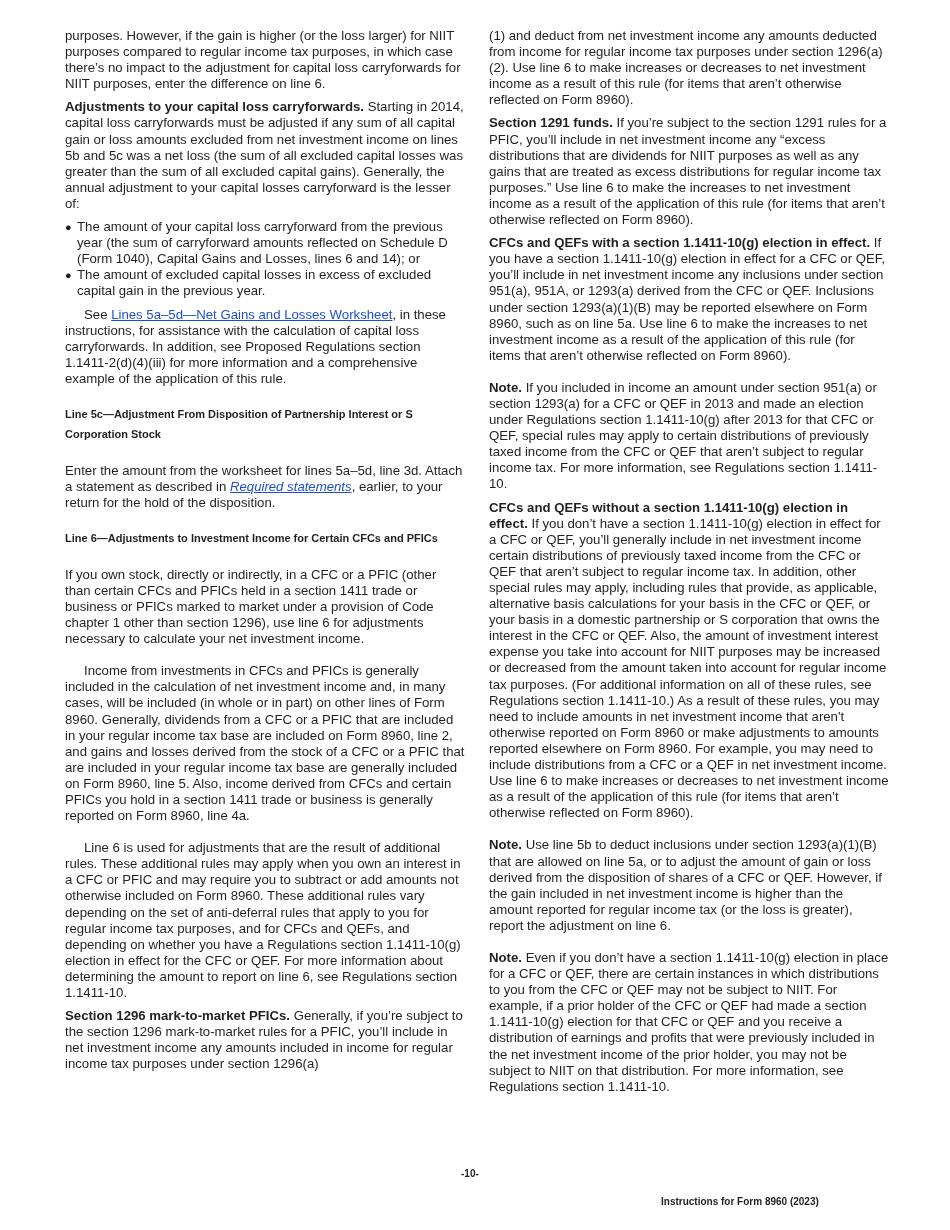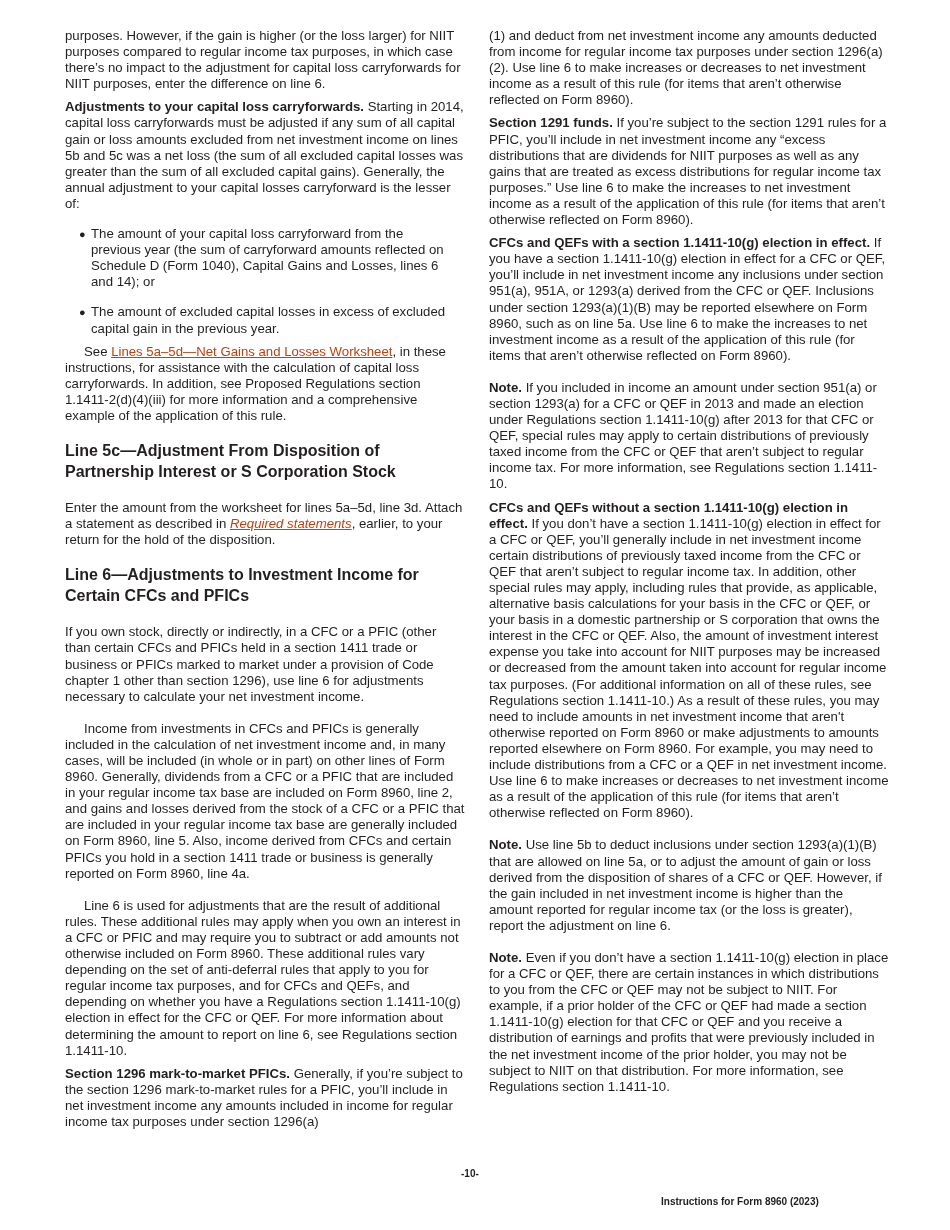--- a/index.html
+++ b/index.html
@@ -5,25 +5,25 @@
   html, body { margin: 0; padding: 0; background: #ffffff; }
   body { width: 950px; height: 1230px; position: relative; overflow: hidden;
          font-family: "Liberation Sans", sans-serif; color: #231f20; }
   .col { position: absolute; top: 28px; width: 400px; font-size: 13.2px; line-height: 16.1px; }
   .col.left { left: 65px; }
   .col.right { left: 489px; }
   p { margin: 0 0 7px 0; }
   p.sp { margin-bottom: 16px; }
   .b { font-weight: bold; }
   .ind { text-indent: 19px; }
-  .bullet { padding-left: 12px; text-indent: -12px; margin: 14px; }
+  .bullet { padding-left: 12px; text-indent: -12px; margin: 0; }
   .bullet .dot { display: inline-block; width: 12px; text-indent: 0; font-size: 11px; }
-  a.lnk { color: #c2410c; }
+  a.lnk { color: #1d4ed8; }
   a.lnk.it { font-style: italic; }
-  h2 { font-size: 16px; line-height: 20.5px; font-weight: bold; margin: 17px 0 18px 0; }
+  h2 { font-size: 11px; line-height: 20.5px; font-weight: bold; margin: 17px 0 18px 0; }
   .footer { position: absolute; top: 1168px; font-size: 10px; font-weight: bold; }
   .pg { left: 461px; }
   .title { left: 661px; margin-top: 28px; }
 </style>
 </head>
 <body>
 
 <div class="col left">
   <p>purposes. However, if the gain is higher (or the loss larger) for NIIT purposes compared to regular income tax purposes, in which case there’s no impact to the adjustment for capital loss carryforwards for NIIT purposes, enter the difference on line 6.</p>
   <p><span class="b">Adjustments to your capital loss carryforwards.</span><span> Starting in 2014, capital loss carryforwards must be adjusted if any sum of all capital gain or loss amounts excluded from net investment income on lines 5b and 5c was a net loss (the sum of all excluded capital losses was greater than the sum of all excluded capital gains). Generally, the annual adjustment to your capital losses carryforward is the lesser of:</span></p>

